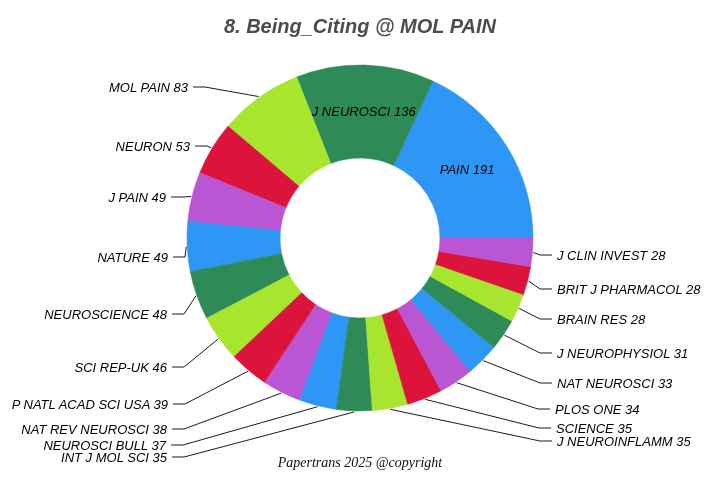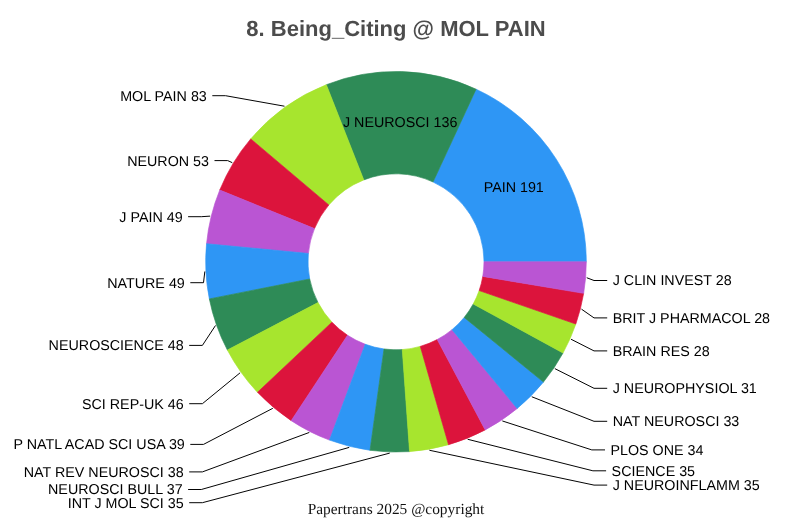--- a/index.html
+++ b/index.html
@@ -8,20 +8,21 @@
     background: #ffffff;
     width: 720px;
     height: 480px;
     overflow: hidden;
     font-family: "Liberation Sans", sans-serif;
   }
   #stage {
     position: relative;
     width: 720px;
     height: 480px;
+    font-style: italic;
   }
   svg text {
     user-select: none;
   }
   .chart-title {
     font-family: "Liberation Sans", sans-serif;
     font-size: 20px;
     font-weight: bold;
   }
   .slice-label {

